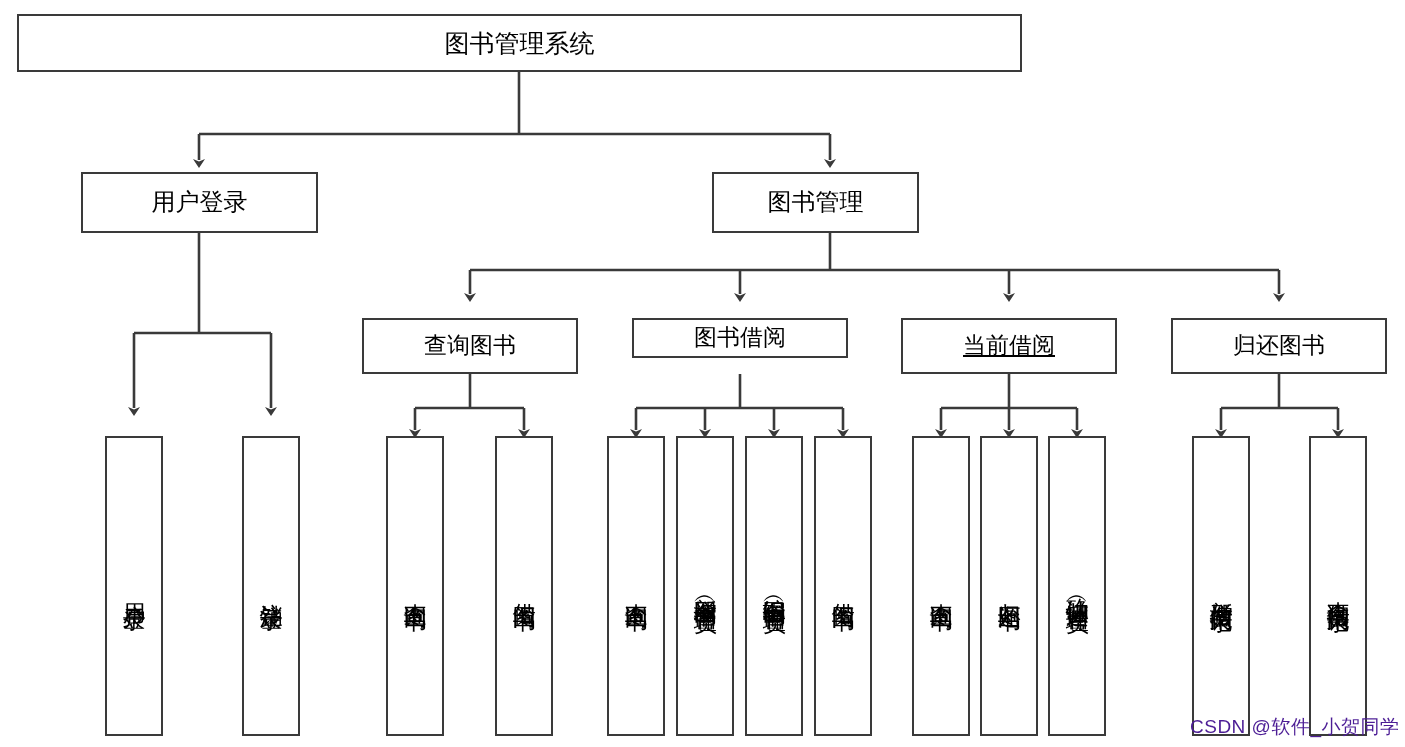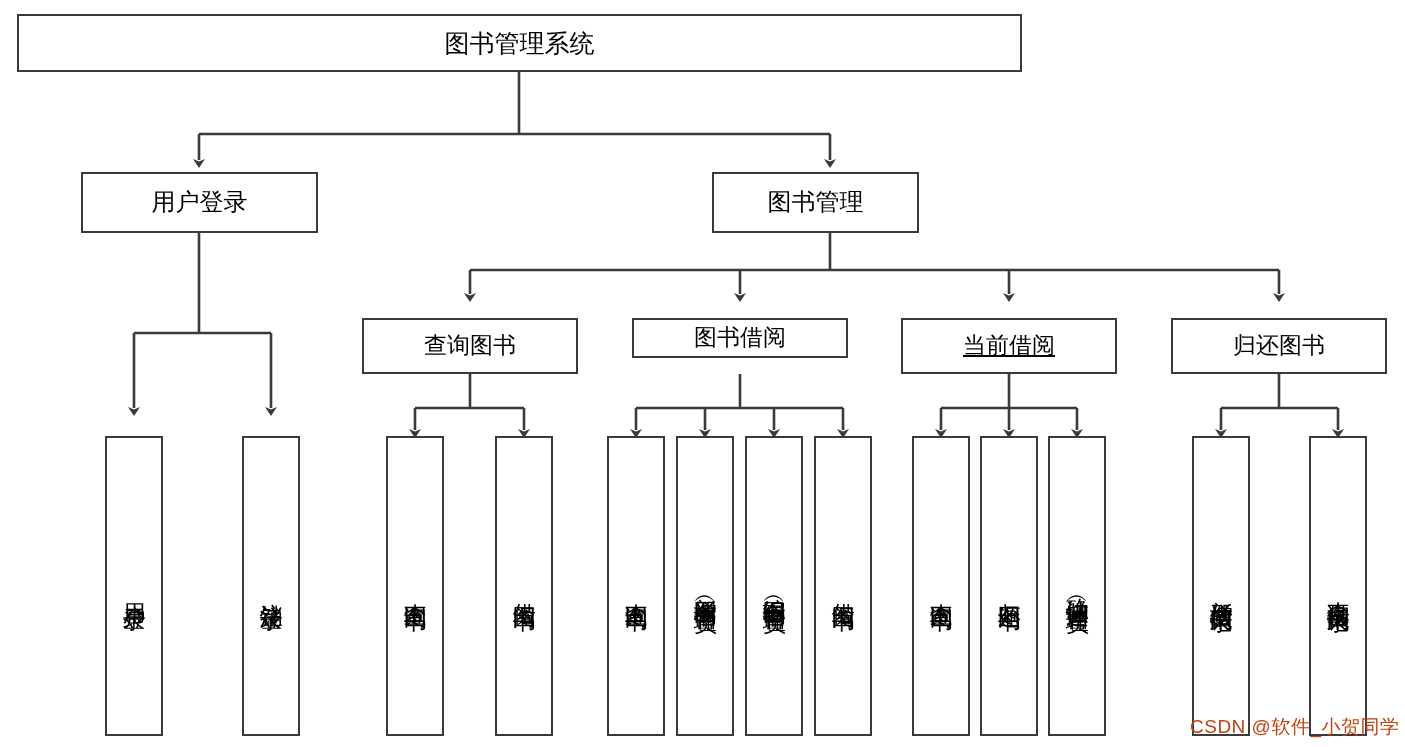--- a/index.html
+++ b/index.html
@@ -46,21 +46,21 @@
     display: block;
     line-height: 1.28;
     white-space: pre;
   }
   .node.root .node-label { font-size: 25px; }
   .node.lvl1 .node-label { font-size: 24px; }
   .node.lvl2 .node-label { font-size: 23px; }
   .node.leaf .node-label { font-size: 23px; }
   .watermark {
     position: absolute;
-    color: #c2410c;
+    color: #4c1d95;
     font-size: 19px;
     white-space: nowrap;
     letter-spacing: 0.5px;
     user-select: none;
   }
 </style>
 </head>
 <body>
 
 <div id="canvas">

